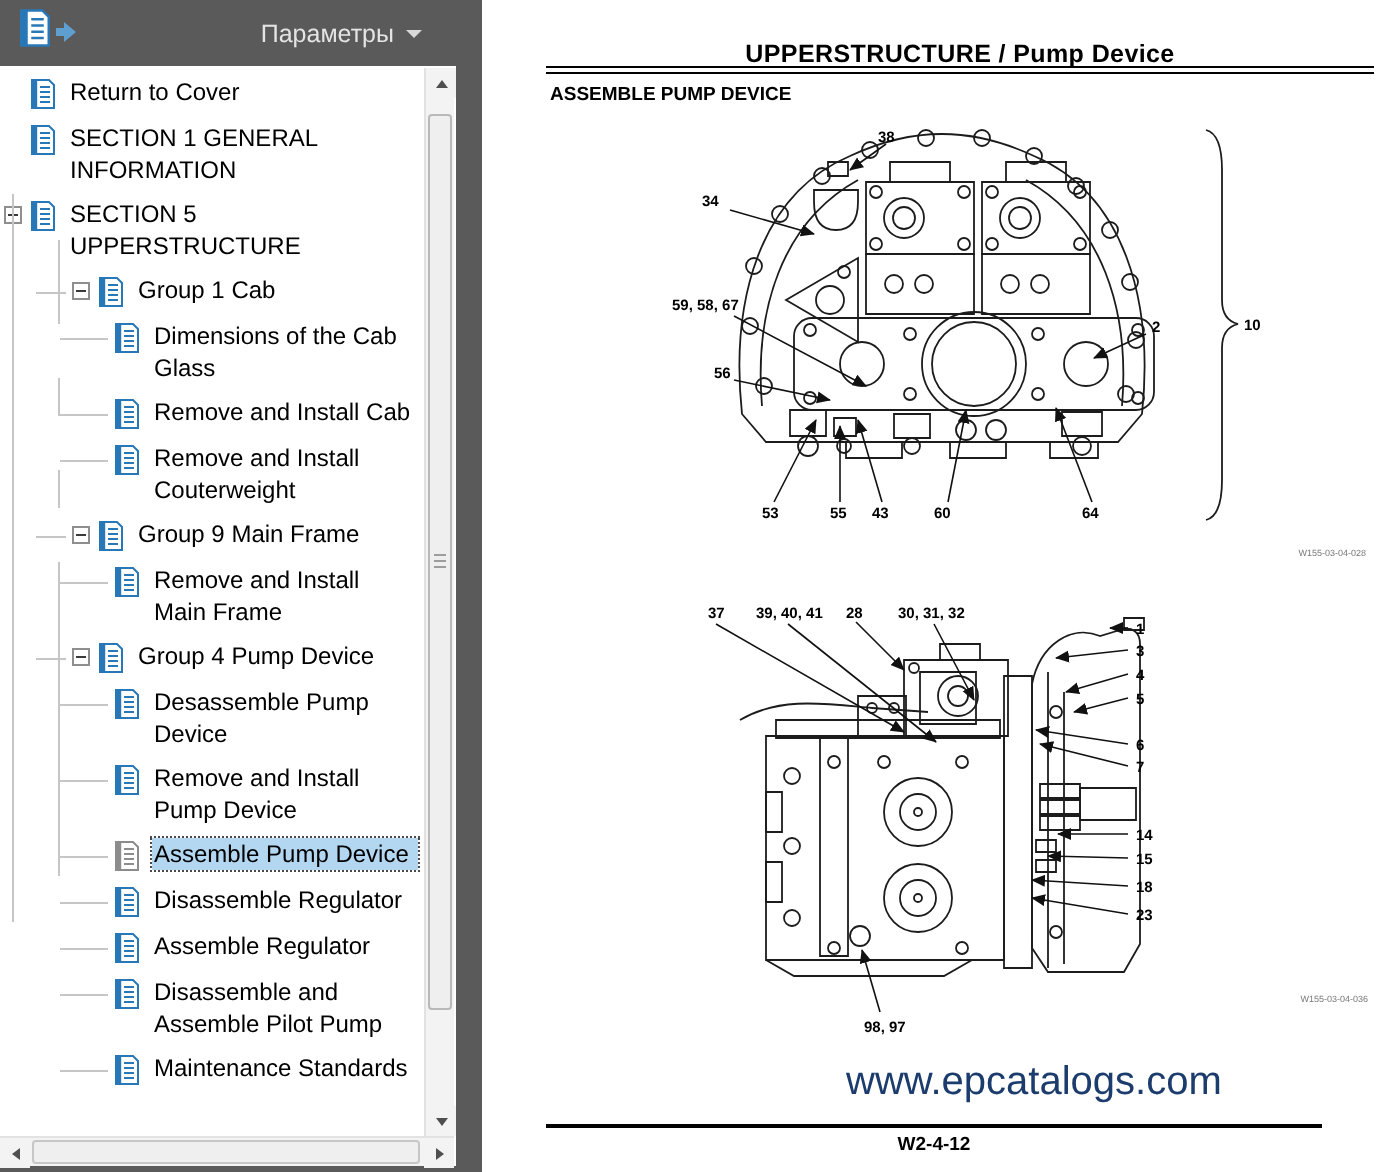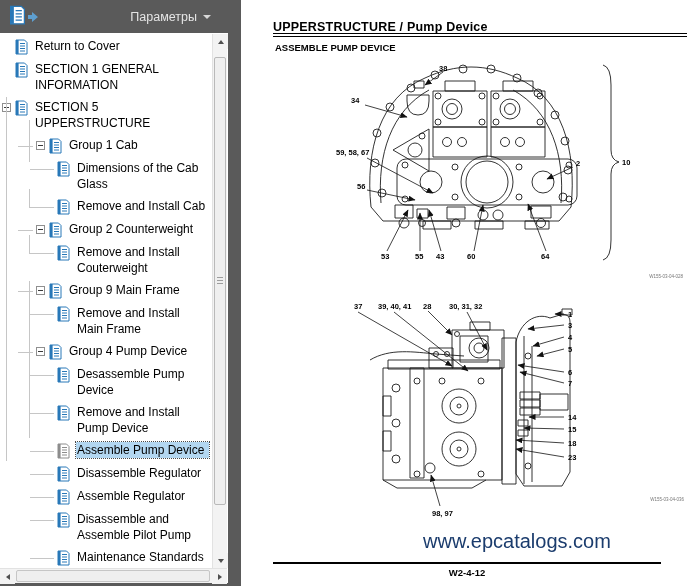--- a/index.html
+++ b/index.html
@@ -55,21 +55,21 @@
           border:1px solid #b9b9b9;border-radius:2px;box-sizing:border-box;}
   .grip{position:absolute;left:2px;right:2px;top:50%;height:8px;margin-top:-4px;
         background:repeating-linear-gradient(#9d9d9d 0 1px,transparent 1px 3px);}
   .hscroll{position:absolute;left:0;top:535px;width:227px;height:15px;background:#f3f3f3;
            border-top:1px solid #e2e2e2;box-sizing:border-box;}
   .hthumb{position:absolute;left:16px;top:1px;width:194px;height:12px;background:#efefef;
           border:1px solid #c6c6c6;border-radius:2px;box-sizing:border-box;}
 
   
   .page{position:absolute;left:241px;top:0;width:450px;height:586px;background:#ffffff;color:#000;}
-  .page-title{position:absolute;top:20px;left:32px;width:414px;text-align:left;
+  .page-title{position:absolute;top:20px;left:32px;width:414px;text-align:center;
               font-weight:bold;font-size:12.5px;letter-spacing:.2px;}
   .rule-double{position:absolute;top:33px;left:32px;width:414px;height:2px;
                border-top:1px solid #000;border-bottom:1px solid #000;}
   .section-heading{position:absolute;top:42px;left:34px;font-weight:bold;font-size:9.5px;}
   .fig{position:absolute;}
   .fig *{vector-effect:non-scaling-stroke;}
   .fig .ln{stroke:#1c1c1c;fill:none;stroke-width:0.9;}
   .fig .leader{stroke:#111;fill:none;stroke-width:0.8;}
   .fig text{fill:#000;font-family:"Liberation Sans",sans-serif;font-size:7.5px;font-weight:bold;}
   .fig text.figcode{font-size:4.5px;font-weight:normal;fill:#777;}
@@ -165,32 +165,20 @@
         <div class="tree-row lvl2">
           <span class="tick"></span>
           <span class="doc-ic">
             <svg width="13" height="16" viewBox="0 0 13 16">
               <path d="M1,1 h8.5 l2.5,2.5 V15 H1 Z" fill="#ffffff" stroke="currentColor"></path>
               <rect x="1" y="1" width="2.6" height="14" fill="currentColor"></rect>
               <path d="M5,4.5 h5 M5,7 h5 M5,9.5 h5 M5,12 h5" stroke="currentColor" stroke-width="1"></path>
             </svg>
           </span>
           <span class="lbl">Remove and Install Cab</span>
-        </div>
-        <div class="tree-row lvl1">
-          <span class="tick"></span>
-          <span class="expander"></span>
-          <span class="doc-ic">
-            <svg width="13" height="16" viewBox="0 0 13 16">
-              <path d="M1,1 h8.5 l2.5,2.5 V15 H1 Z" fill="#ffffff" stroke="currentColor"></path>
-              <rect x="1" y="1" width="2.6" height="14" fill="currentColor"></rect>
-              <path d="M5,4.5 h5 M5,7 h5 M5,9.5 h5 M5,12 h5" stroke="currentColor" stroke-width="1"></path>
-            </svg>
-          </span>
-          <span class="lbl">Group 2 Counterweight</span>
         </div>
         <div class="tree-row lvl2">
           <span class="tick"></span>
           <span class="doc-ic">
             <svg width="13" height="16" viewBox="0 0 13 16">
               <path d="M1,1 h8.5 l2.5,2.5 V15 H1 Z" fill="#ffffff" stroke="currentColor"></path>
               <rect x="1" y="1" width="2.6" height="14" fill="currentColor"></rect>
               <path d="M5,4.5 h5 M5,7 h5 M5,9.5 h5 M5,12 h5" stroke="currentColor" stroke-width="1"></path>
             </svg>
           </span>

